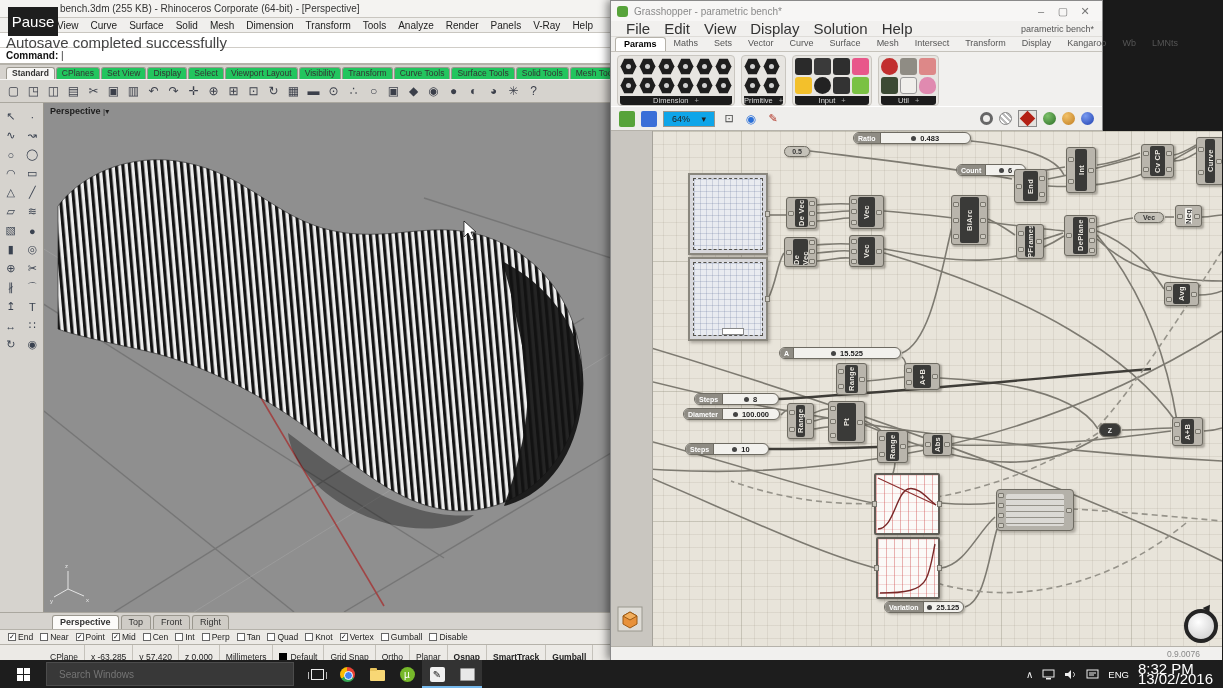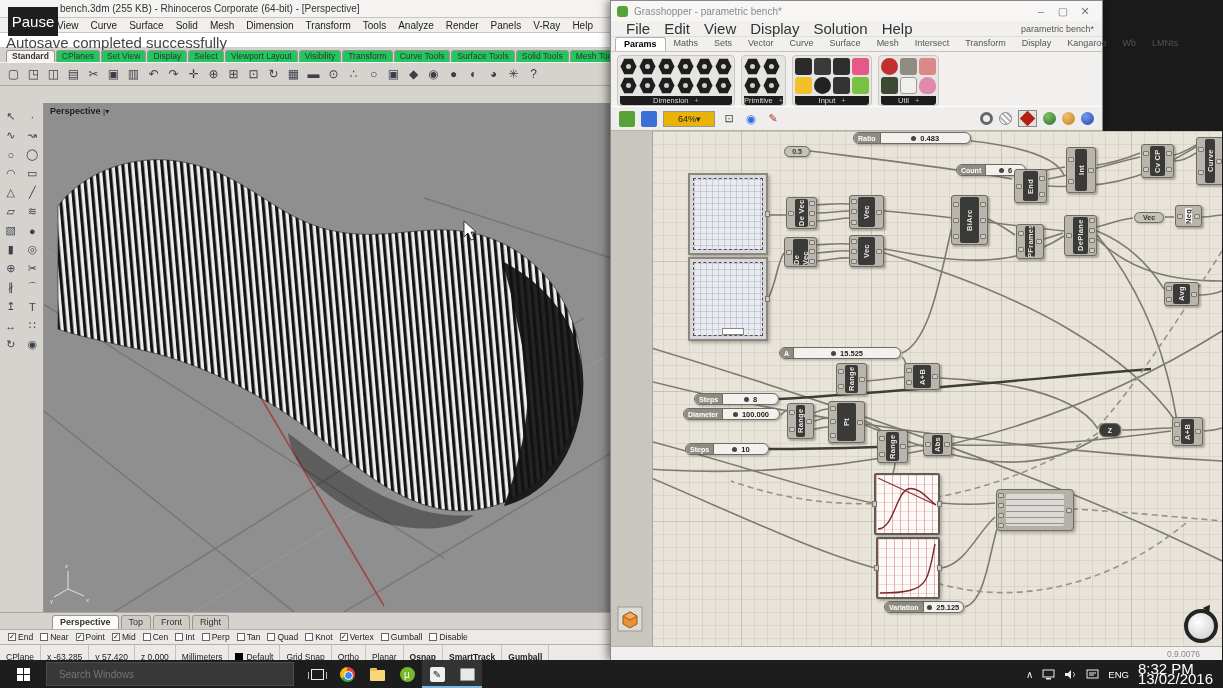--- a/index.html
+++ b/index.html
@@ -25,21 +25,21 @@
   .r-viewport { position:relative; flex:1; background:#8f8f8f; overflow:hidden; }
   .vp-label { position:absolute; left:6px; top:3px; font-size:9px; font-weight:bold; color:#1d1d1d; z-index:3; }
   .vp-label .dd { font-weight:normal; font-size:8px; }
   .r-vtabs { position:absolute; left:0; top:612px; width:612px; height:17px; background:#d6d3ce; display:flex; align-items:flex-end; gap:2px; padding-left:52px; border-top:1px solid #aaa79f; }
   .vtab { font-size:9px; color:#333; background:#cfccc6; border:1px solid #9a978e; border-bottom:none; border-radius:3px 3px 0 0; padding:0 7px; height:14px; line-height:13px; }
   .vtab.active { background:#fcfbf9; font-weight:bold; }
   .r-osnap { position:absolute; left:0; top:629px; width:612px; height:15px; background:#eceae6; border-top:1px solid #b5b2aa; display:flex; align-items:center; gap:7px; padding-left:8px; }
   .osnap-item { display:flex; align-items:center; gap:2px; font-size:8.5px; color:#222; }
   .osnap-item .box { width:8px; height:8px; border:1px solid #666; background:#fff; display:inline-flex; align-items:center; justify-content:center; font-size:7px; color:#111; }
   .osnap-item.checked .box::after { content:"✓"; }
-  .r-status { position:absolute; left:0; top:644px; width:612px; height:24px; background:#eceae6; border-top:1px solid #b5b2aa; display:flex; overflow:hidden; }
+  .r-status { position:absolute; left:0; top:644px; width:612px; height:24px; background:#eceae6; border-top:1px solid #b5b2aa; display:flex; overflow:hidden;padding-left:44px; }
   .scell { font-size:8.5px; color:#222; border-right:1px solid #c5c2bb; display:flex; align-items:center; justify-content:center; padding:0 6px; white-space:nowrap; flex:0 0 auto; }
   .scell.bold { font-weight:bold; }
   .scell.swatch::before { content:""; width:8px; height:8px; background:#000; margin-right:3px; }
 
   
   #gh { position:absolute; left:610px; top:0; width:493px; height:660px; background:#f1f0ee; border:1px solid #8a8a8a; box-shadow:-3px 0 8px rgba(0,0,0,.45); }
   .g-titlebar { height:20px; display:flex; align-items:center; padding:0 6px; font-size:10px; color:#8a8a8a; background:#f7f6f5; }
   .g-title { flex:1; }
   .g-logo { width:11px; height:11px; background:#57a33a; border-radius:3px; margin-right:6px; }
   .g-ctrl { width:22px; text-align:center; color:#777; font-size:11px; }
@@ -52,21 +52,21 @@
   .g-palette { height:54px; background:#f1f0ee; display:flex; gap:6px; padding:3px 0 0 6px; }
   .pgroup { background:#e7e5e1; border:1px solid #c9c6c0; border-radius:4px; padding:2px 2px 0 2px; display:flex; flex-direction:column; }
   .ptiles { display:grid; gap:2px; }
   .hex { width:17px; height:17px; background:#1e1e1e; clip-path:polygon(25% 4%,75% 4%,97% 50%,75% 96%,25% 96%,3% 50%); position:relative; }
   .hex::after { content:""; position:absolute; left:6px; top:6px; width:5px; height:5px; background:#cfcfcf; border-radius:50%; }
   .tile { width:17px; height:17px; border-radius:3px; }
   .gbar { height:10px; background:#1c1c1c; color:#ddd; font-size:7.5px; display:flex; align-items:center; justify-content:center; gap:6px; border-radius:0 0 3px 3px; margin-top:2px; }
   .gbar .plus { color:#aaa; }
   .g-canvasbar { height:25px; background:#efeeec; border-top:1px solid #fff; border-bottom:1px solid #b5b2aa; display:flex; align-items:center; gap:6px; padding:0 8px; }
   .cbtn { width:16px; height:16px; border-radius:2px; display:flex; align-items:center; justify-content:center; font-size:11px; }
-  .zoombox { width:52px; height:16px; background:#eab308; border:1px solid #9a978e; font-size:9px; display:flex; align-items:center; justify-content:space-between; padding:0 14px; color:#222; }
+  .zoombox { width:52px; height:16px; background:#0ea5e9; border:1px solid #9a978e; font-size:9px; display:flex; align-items:center; justify-content:space-between; padding:0 8px; color:#222; }
   .cright { margin-left:auto; display:flex; align-items:center; gap:6px; }
   .ball { width:13px; height:13px; border-radius:50%; }
   .gem { width:11px; height:11px; background:#b32015; transform:rotate(45deg); }
   .gemsel { border:1px solid #8a8a8a; background:#e4e2de; padding:2px 3px; display:flex; align-items:center; justify-content:center; }
 
   .g-canvas { position:absolute; left:0; top:130px; width:611px; height:515px; overflow:hidden;
     background-color:#e8e4da;
     background-image:
       linear-gradient(rgba(150,145,130,.16) 1px, transparent 1px),
       linear-gradient(90deg, rgba(150,145,130,.16) 1px, transparent 1px),
@@ -156,20 +156,23 @@
         <span class="mitem">Dimension</span>
         <span class="mitem">Transform</span>
         <span class="mitem">Tools</span>
         <span class="mitem">Analyze</span>
         <span class="mitem">Render</span>
         <span class="mitem">Panels</span>
         <span class="mitem">V-Ray</span>
         <span class="mitem">Help</span>
       </div>
     <div class="r-hist">Autosave completed successfully</div>
+    <div class="r-cmd">
+      <span>Command:</span><span class="caret">&nbsp;|</span>
+    </div>
     <div class="r-tabs">
 
     <span class="rtab active">Standard</span>
         <span class="rtab">CPlanes</span>
         <span class="rtab">Set View</span>
         <span class="rtab">Display</span>
         <span class="rtab">Select</span>
         <span class="rtab">Viewport Layout</span>
         <span class="rtab">Visibility</span>
         <span class="rtab">Transform</span>

